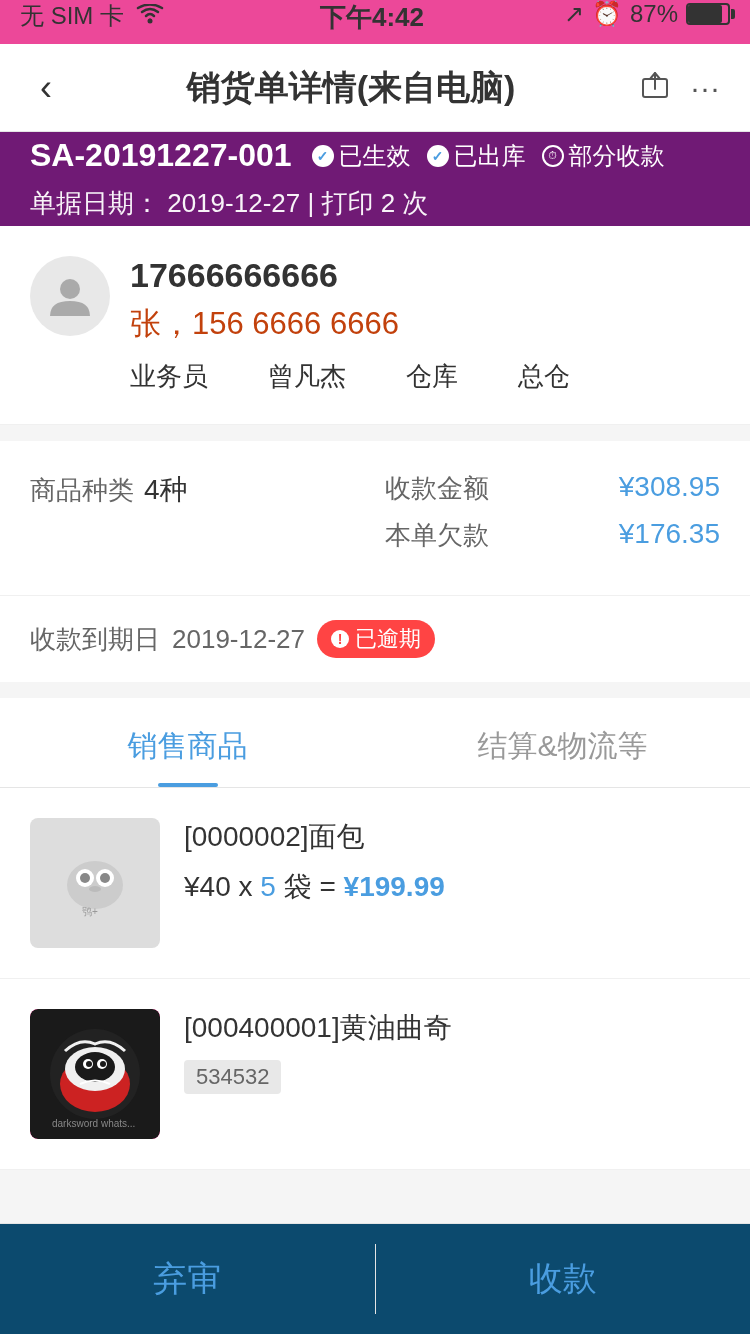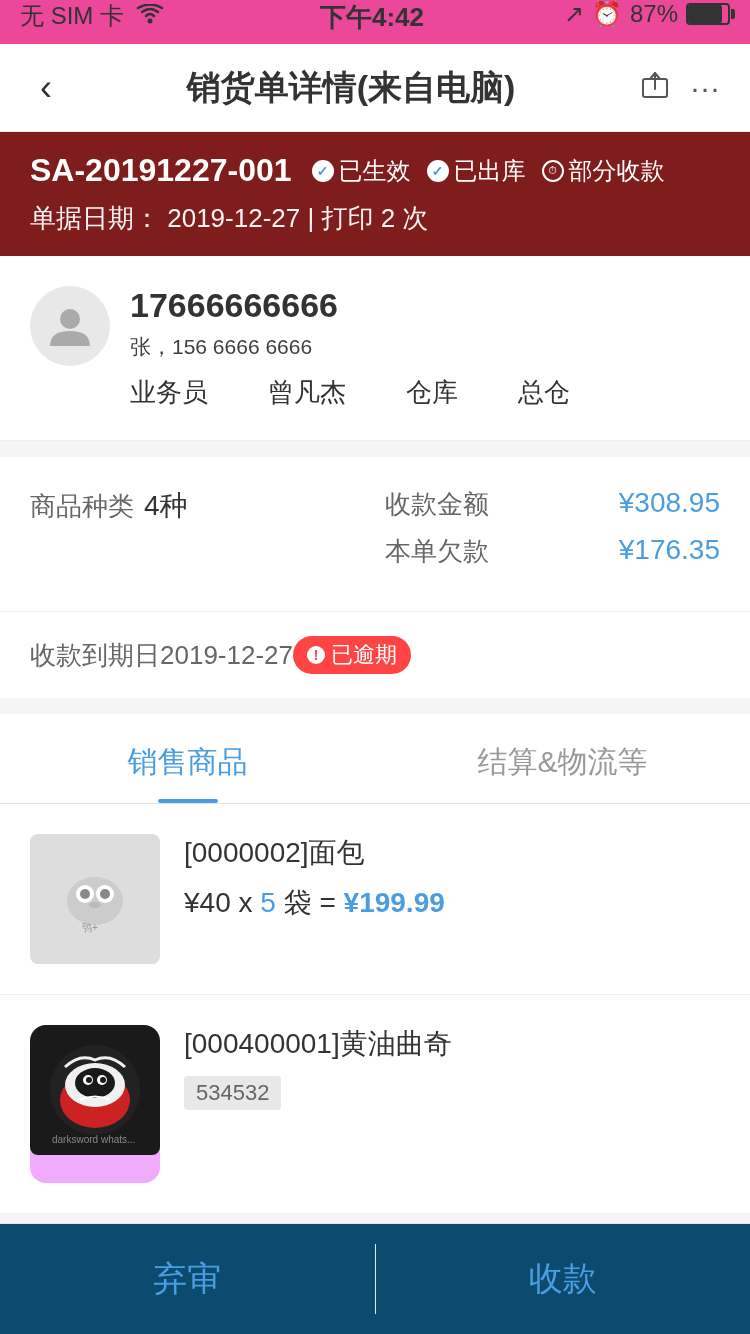--- a/index.html
+++ b/index.html
@@ -78,22 +78,22 @@
       gap: 20px;
     }
     .nav-action-icon {
       font-size: 30px;
       color: #555;
       cursor: pointer;
     }
 
     
     .order-header {
-      background: #7f1d1d;
-      padding: 20px 30px;
+      background: #701a75;
+      padding: 5px 30px;
       color: #fff;
     }
     .order-header-top {
       display: flex;
       align-items: center;
       gap: 20px;
       margin-bottom: 12px;
       flex-wrap: wrap;
     }
     .order-number {
@@ -158,22 +158,22 @@
     }
     .customer-avatar svg { width: 50px; height: 50px; fill: #aaa; }
     .customer-info { flex: 1; }
     .customer-name {
       font-size: 34px;
       font-weight: 600;
       color: #333;
       margin-bottom: 8px;
     }
     .customer-phone {
-      font-size: 21px;
-      color: #404040;
+      font-size: 31px;
+      color: #c2410c;
       margin-bottom: 14px;
     }
     .customer-meta {
       display: flex;
       gap: 60px;
       font-size: 26px;
       color: #666;
     }
     .customer-meta span { color: #333; }
 
@@ -210,20 +210,21 @@
       margin-bottom: 12px;
     }
     .amount-row .amount { color: #4a9de0; font-size: 28px; }
 
     
     .due-section {
       background: #fff;
       padding: 24px 30px;
       display: flex;
       align-items: center;
+      gap: 12px;
       font-size: 26px;
       color: #666;
       border-top: 1px solid #f0f0f0;
     }
     .overdue-badge {
       background: #ff4444;
       color: #fff;
       border-radius: 20px;
       padding: 4px 14px;
       font-size: 22px;
@@ -297,23 +298,23 @@
       overflow: hidden;
       display: flex;
       align-items: center;
       justify-content: center;
     }
     .product-image.owl-image {
       background: #ddd;
     }
     .owl-svg { width: 80px; height: 80px; }
     .ninja-image {
-      width: 130px; height: 158px;
-      background: #f0abfc;
-      border-radius: 16px;
+      width: 130px; height: 130px;
+      background: #ec4899;
+      border-radius: 8px;
       position: relative;
       overflow: hidden;
     }
     .product-details { flex: 1; }
     .product-name {
       font-size: 28px;
       color: #333;
       font-weight: 500;
       margin-bottom: 12px;
     }

